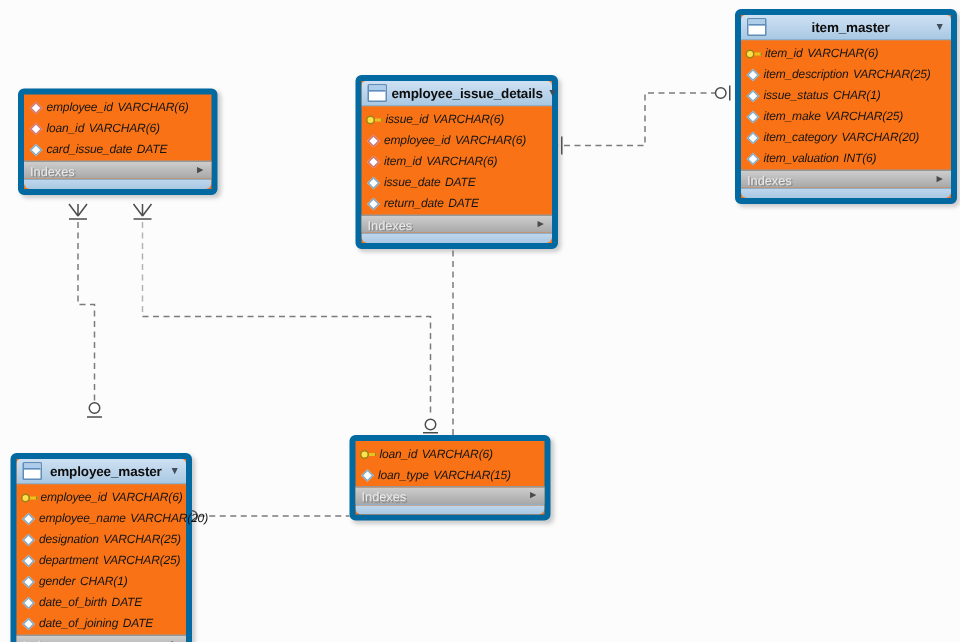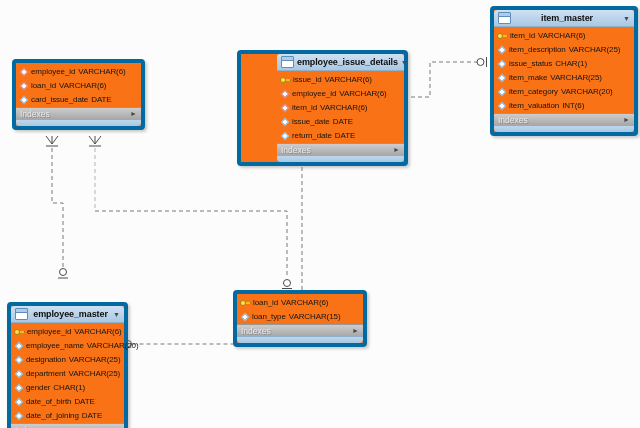--- a/index.html
+++ b/index.html
@@ -28,21 +28,21 @@
     border-bottom:1px solid #8fafc9;
     border-radius:3px 3px 0 0;
   }
   .hdr .title{flex:1;font-size:9px;font-weight:bold;color:#0d0d0d;white-space:nowrap;letter-spacing:-0.1px;}
   .hdr .arrow{font-size:7px;color:#3f4d5c;line-height:1;}
   .tbl-icon{width:11px;height:10px;flex:0 0 11px;background:#fff;border:1px solid #5f8cb8;border-radius:1px;position:relative;}
   .tbl-icon::before{content:"";position:absolute;left:0;right:0;top:0;height:3px;background:#aecdea;border-bottom:1px solid #5f8cb8;}
 
   .rows{padding:1px 0;}
   .row{height:14px;display:flex;align-items:center;gap:3px;padding:0 3px;white-space:nowrap;}
-  .fname,.ftype{font-size:8px;color:#141414;letter-spacing:-0.1px;}
+  .fname,.ftype{font-size:8px;color:#141414;letter-spacing:-0.1px;font-style:italic;}
 
   .icon-key{width:10px;height:9px;flex:0 0 10px;position:relative;}
   .icon-key::before{content:"";position:absolute;left:0;top:2px;width:4px;height:4px;border:1px solid #a08214;border-radius:50%;background:#ffe14d;}
   .icon-key::after{content:"";position:absolute;left:6px;top:4px;width:4px;height:2px;background:#e8c31f;border-right:1px solid #a08214;}
 
   .icon-diamond{width:9px;height:9px;flex:0 0 9px;position:relative;}
   .icon-diamond::before{content:"";position:absolute;left:2px;top:2px;width:4px;height:4px;background:#fff;border:1px solid #7fa9c6;transform:rotate(45deg);}
   .icon-diamond.fk::before{border-color:#cf7272;}
 
   .idx{
@@ -117,21 +117,21 @@
         <span class="ftype">DATE</span>
       </div>
     </div>
     <div class="idx">
       <span class="lbl">Indexes</span>
       <span class="arrow">►</span>
     </div>
     <div class="ftr"></div>
   </div>
 
-  <div class="table" style="left:237px;top:50px;width:127px;padding-left:36px;">
+  <div class="table" style="left:237px;top:50px;width:127px;">
     <div class="hdr">
       <span class="tbl-icon"></span>
       <span class="title">employee_issue_details</span>
       <span class="arrow">▼</span>
     </div>
     <div class="rows">
       <div class="row">
         <span class="icon-key"></span>
         <span class="fname">issue_id</span>
         <span class="ftype">VARCHAR(6)</span>

